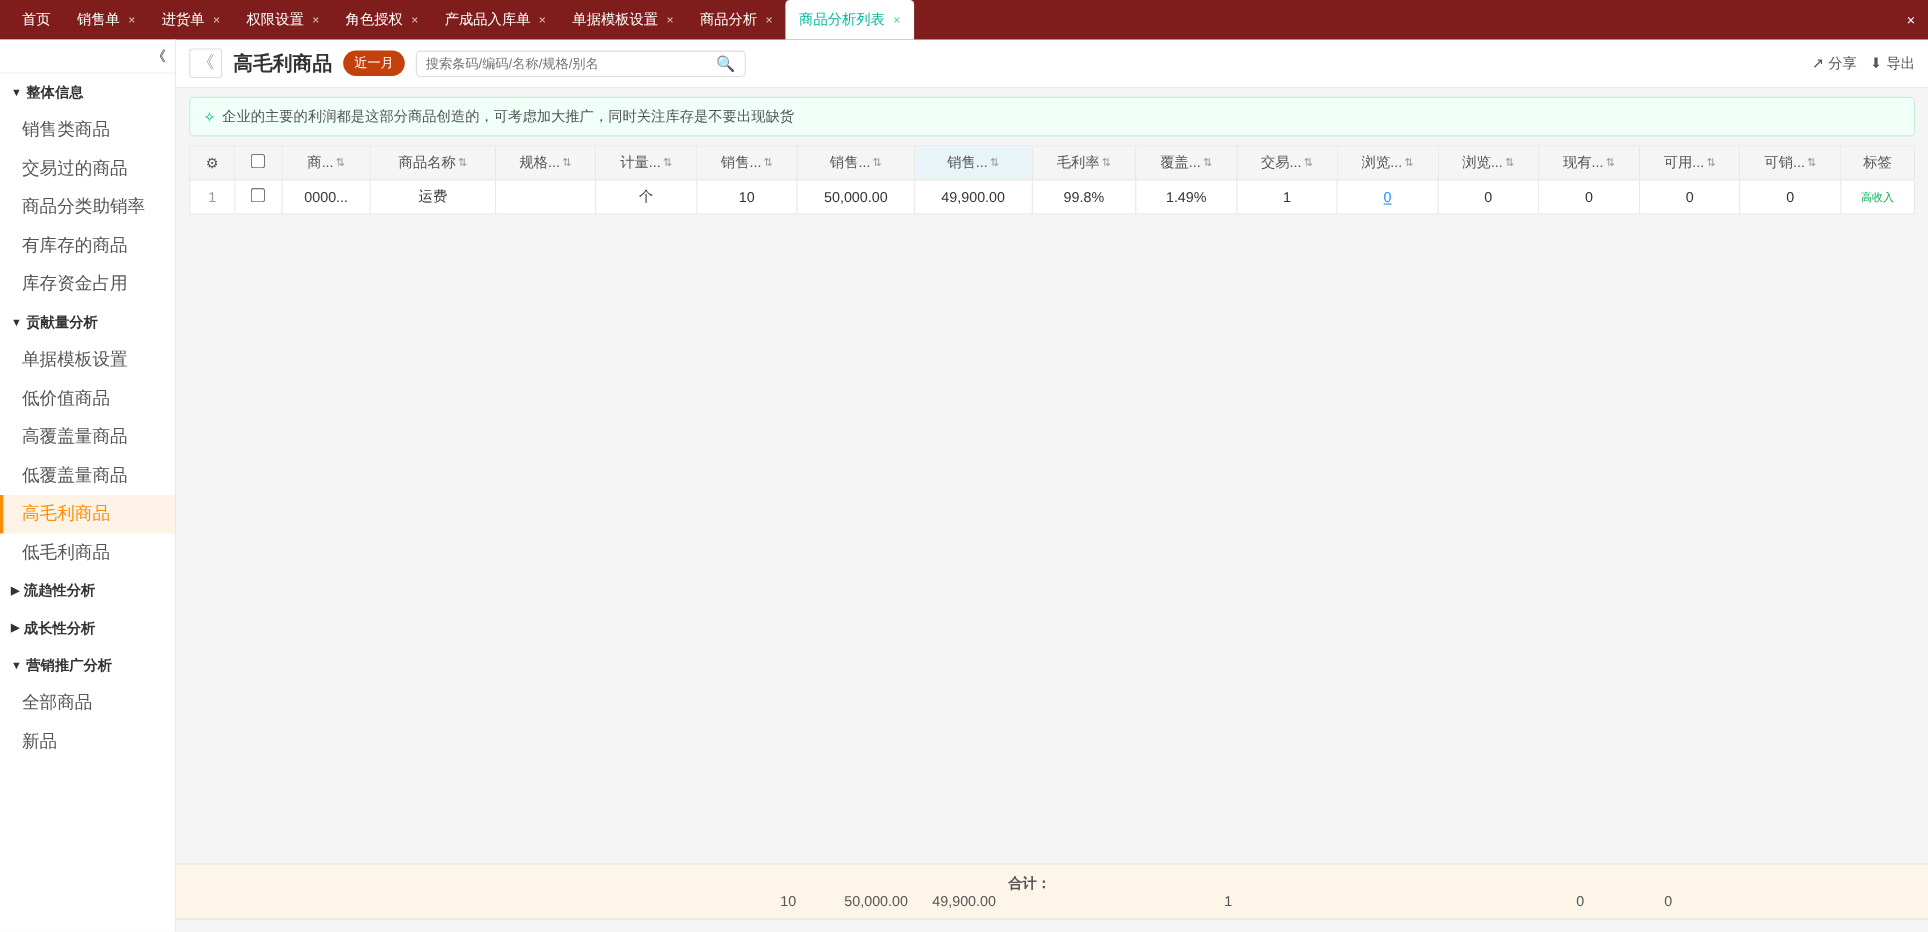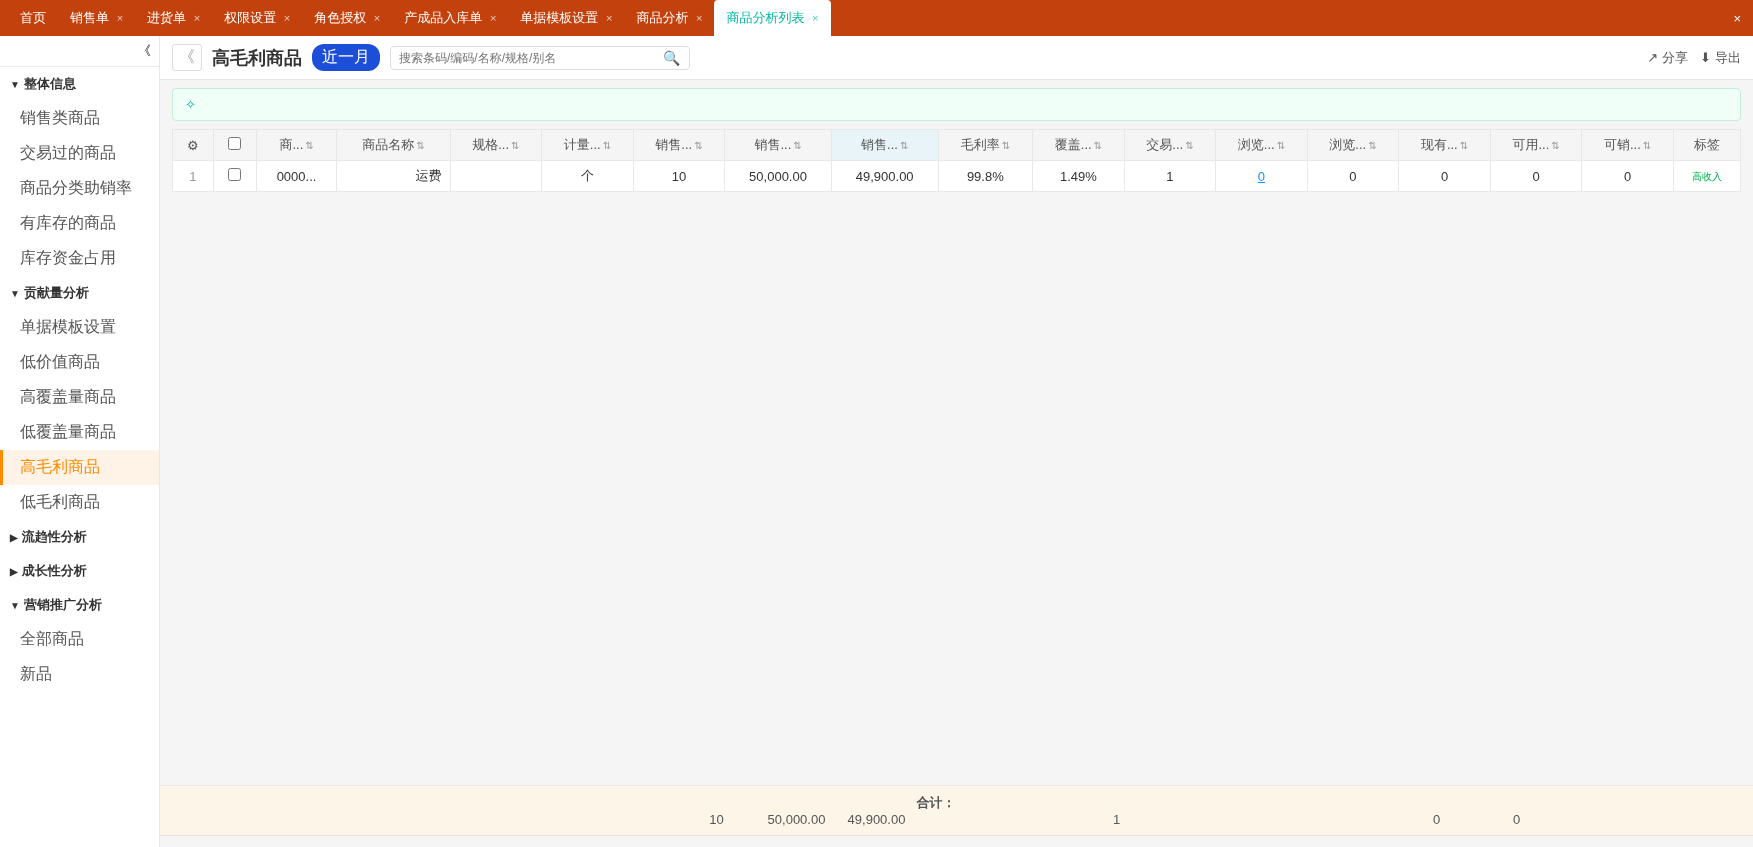--- a/index.html
+++ b/index.html
@@ -2,21 +2,21 @@
 <html><head>
   <meta charset="utf-8">
   <style>
     * { box-sizing: border-box; margin: 0; padding: 0; font-family: 'Microsoft YaHei', Arial, sans-serif; font-size: 13px; }
     body { background: #f5f5f5; overflow: hidden; width: 1753px; height: 847px; }
 
     
     .top-nav {
       display: flex;
       align-items: center;
-      background: #c2410c;
+      background: #7f1d1d;
       height: 36px;
       padding: 0 8px;
       color: #fff;
     }
     .top-nav .nav-item {
       padding: 0 12px;
       height: 36px;
       line-height: 36px;
       cursor: pointer;
       white-space: nowrap;
@@ -103,27 +103,27 @@
       padding: 2px 6px;
       border: 1px solid #ddd;
       border-radius: 3px;
     }
     .page-title {
       font-size: 18px;
       font-weight: bold;
       color: #333;
     }
     .filter-btn {
-      background: #1d4ed8;
+      background: #c2410c;
       color: #fff;
       border: none;
       border-radius: 12px;
       padding: 3px 10px;
       cursor: pointer;
-      font-size: 16px;
+      font-size: 12px;
     }
     .search-box {
       display: flex;
       align-items: center;
       border: 1px solid #ddd;
       border-radius: 4px;
       padding: 3px 8px;
       flex: 1;
       max-width: 300px;
     }
@@ -195,21 +195,21 @@
     tbody tr { background: #fff; }
     tbody td {
       border: 1px solid #e8e8e8;
       padding: 6px 8px;
       text-align: center;
       color: #333;
       white-space: nowrap;
     }
     .tag-high { color: #00b050; font-size: 10px; }
     .row-num { color: #999; }
-    td.text-left { text-align: right; }
+    td.text-left { text-align: center; }
     td a { color: #1890ff; text-decoration: underline; }
 
     
     .table-footer {
       background: #fdf5e8;
       border-top: 1px solid #e8e8e8;
       padding: 8px 12px;
       display: flex;
       align-items: center;
       gap: 0;
@@ -319,20 +319,21 @@
         </div>
         <div class="action-btn">
           <span>⬇</span>
           <span>导出</span>
         </div>
       </div>
     </div>
 
     <div class="info-banner">
       <span class="tip-icon">✧</span>
+      <span>企业的主要的利润都是这部分商品创造的，可考虑加大推广，同时关注库存是不要出现缺货</span>
     </div>
 
     <div class="table-wrapper">
       <table>
         <thead>
           <tr>
             <th><span>⚙</span></th>
             <th><input type="checkbox" style=""></th>
             <th>
                 <div class="col-header">

